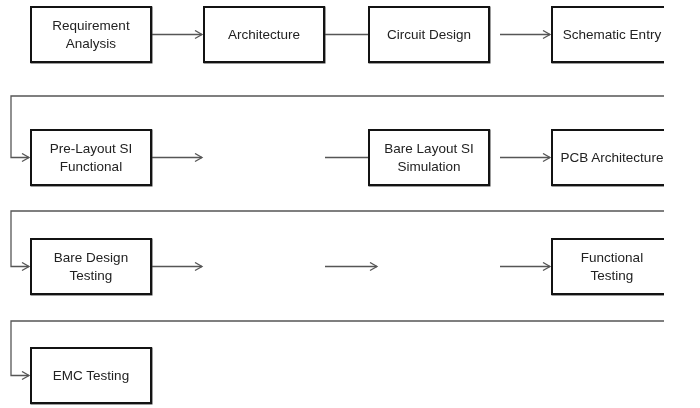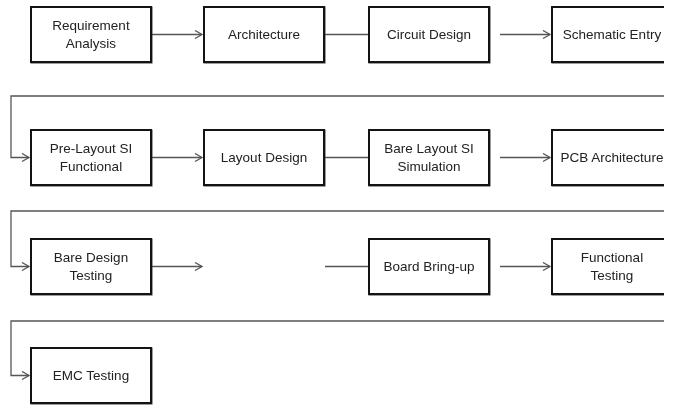--- a/index.html
+++ b/index.html
@@ -85,26 +85,24 @@
   </svg>
 
   <div class="node c1 r1">Requirement
 Analysis</div>
   <div class="node c2 r1">Architecture</div>
   <div class="node c3 r1">Circuit Design</div>
   <div class="node c4 r1">Schematic Entry</div>
 
   <div class="node c1 r2">Pre-Layout SI
 Functional</div>
-  <div class="node c2 r2">Layout Design</div>
   <div class="node c3 r2">Bare Layout SI
 Simulation</div>
   <div class="node c4 r2">PCB Architecture</div>
 
   <div class="node c1 r3">Bare Design
 Testing</div>
-  <div class="node c3 r3">Board Bring-up</div>
   <div class="node c4 r3">Functional
 Testing</div>
 
   <div class="node c1 r4">EMC Testing</div>
 
 </div>
 
 </body></html>

